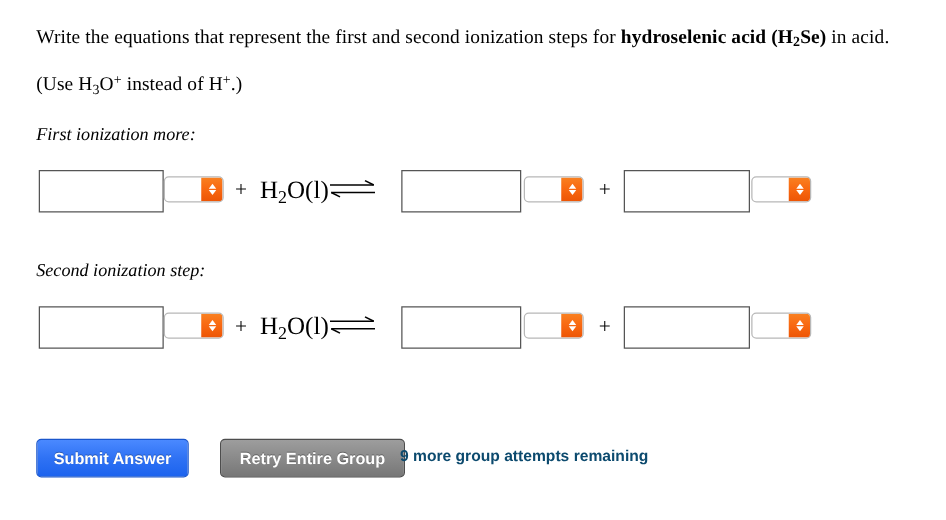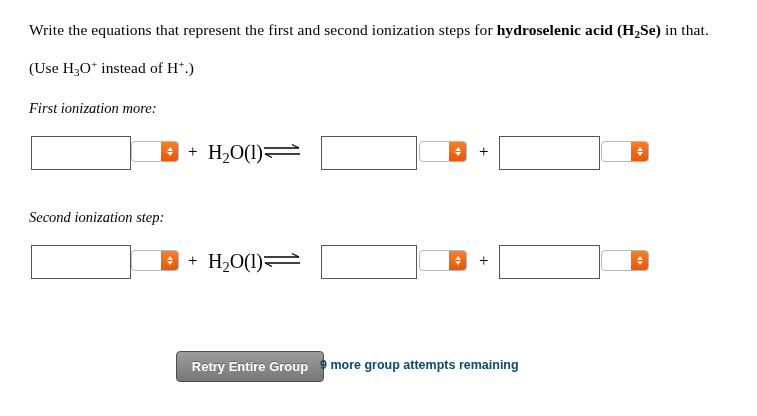--- a/index.html
+++ b/index.html
@@ -178,21 +178,21 @@
     color: #0c4a6e;
     white-space: nowrap;
   }
 </style>
 </head>
 <body>
 
 <div class="page">
 
   <div class="prompt-line" id="prompt-main">
-    <span>Write the equations that represent the first and second ionization steps for </span><span class="bold"><span>hydroselenic acid (H</span><sub>2</sub><span>Se)</span></span><span> in that.</span>
+    <span>Write the equations that represent the first and second ionization steps for </span><span class="bold"><span>hydroselenic acid (H</span><sub>2</sub><span>Se)</span></span><span> in acid.</span>
   </div>
 
   <div class="prompt-line" id="prompt-note">
     <span>(Use H</span><sub>3</sub><span>O</span><sup>+</sup><span> instead of H</span><sup>+</sup><span>.)</span>
   </div>
 
   <div class="step-label" id="label-first">First ionization more:</div>
 
   <div class="eq-row" id="row-first">
 
@@ -277,16 +277,17 @@
 
     <div class="spinner" style="left:601px;">
       <div class="spinner-btn">
         <span class="chev chev-up"></span>
         <span class="chev chev-down"></span>
       </div>
     </div>
 
   </div>
 
+  <div class="btn" id="btn-submit">Submit Answer</div>
   <div class="btn" id="btn-retry">Retry Entire Group</div>
   <div class="attempts">9 more group attempts remaining</div>
 
 </div>
 
 </body></html>

